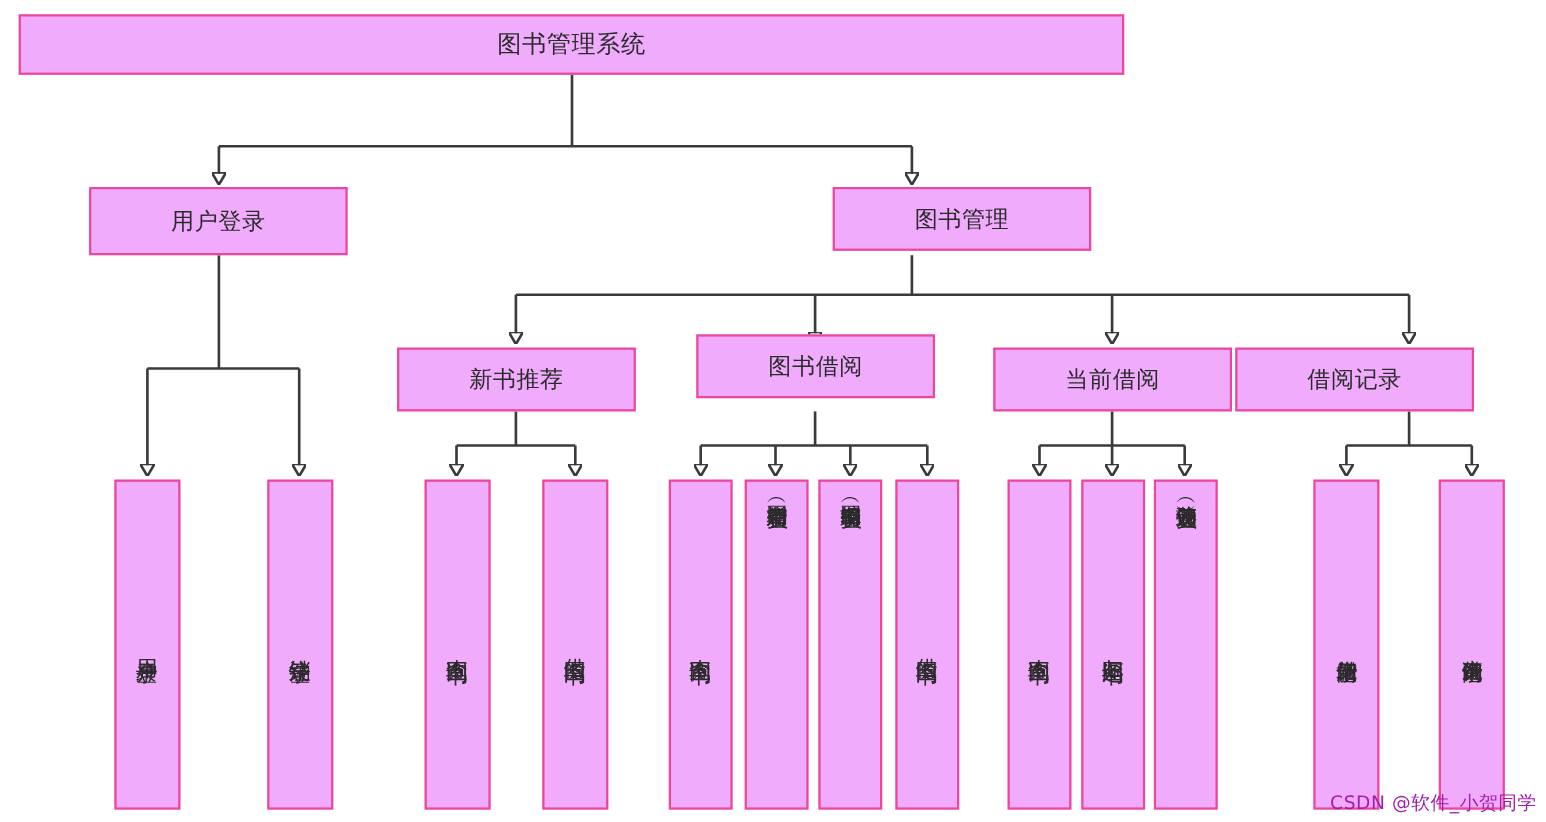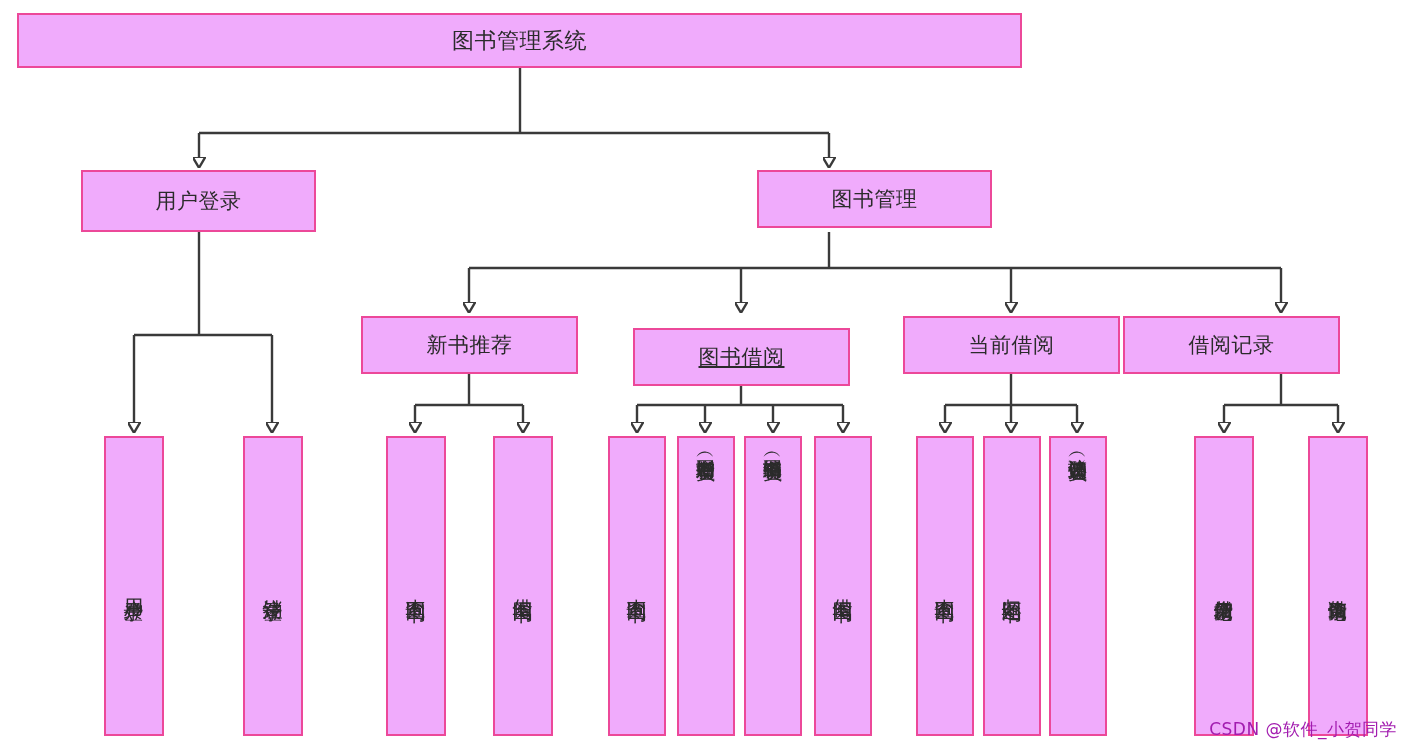--- a/index.html
+++ b/index.html
@@ -134,21 +134,21 @@
   <div class="node horiz" style="left:81px; top:170px; width:235px; height:62px;">
     <span class="label">用户登录</span>
   </div>
   <div class="node horiz" style="left:747px; top:170px; width:235px; height:58px;margin-left:10px;">
     <span class="label">图书管理</span>
   </div>
 
   <div class="node horiz" style="left:361px; top:316px; width:217px; height:58px;">
     <span class="label">新书推荐</span>
   </div>
-  <div class="node horiz" style="left:633px; top:328px; width:217px; height:58px;text-decoration:underline;">
+  <div class="node horiz" style="left:633px; top:304px; width:217px; height:58px;">
     <span class="label">图书借阅</span>
   </div>
   <div class="node horiz" style="left:903px; top:316px; width:217px; height:58px;">
     <span class="label">当前借阅</span>
   </div>
   <div class="node horiz" style="left:1123px; top:316px; width:217px; height:58px;">
     <span class="label">借阅记录</span>
   </div>
 
   <div class="node vert" style="left:104px; top:436px; width:60px; height:300px; align-items:center; padding-top:0;">

